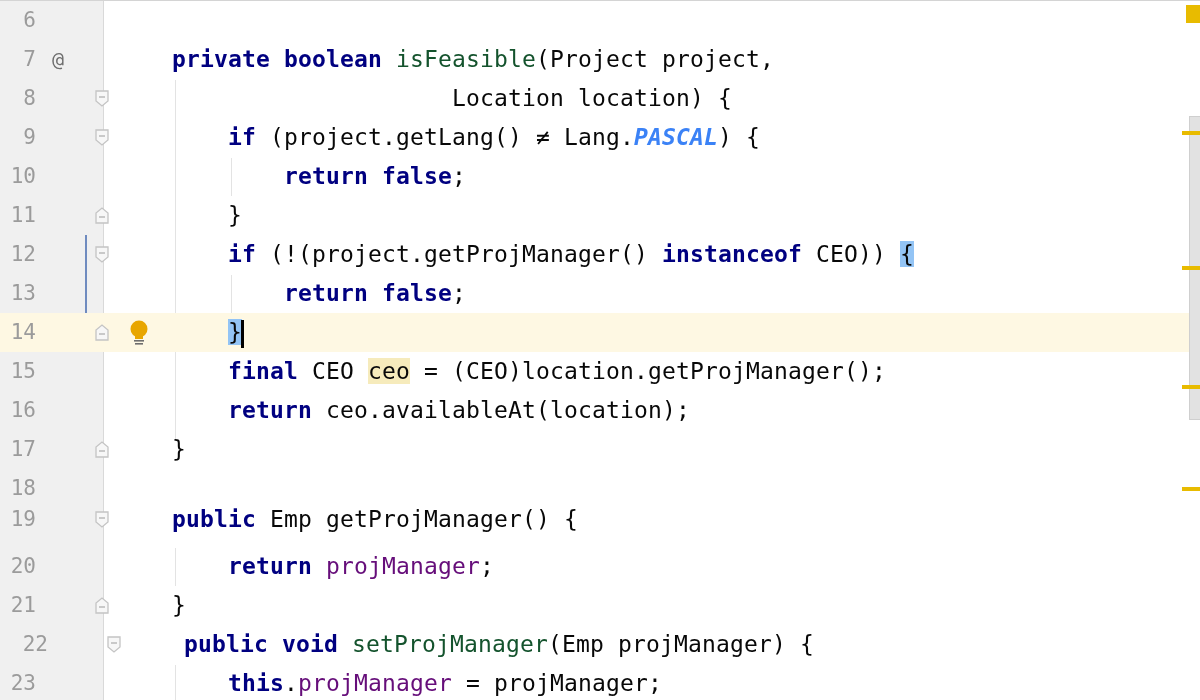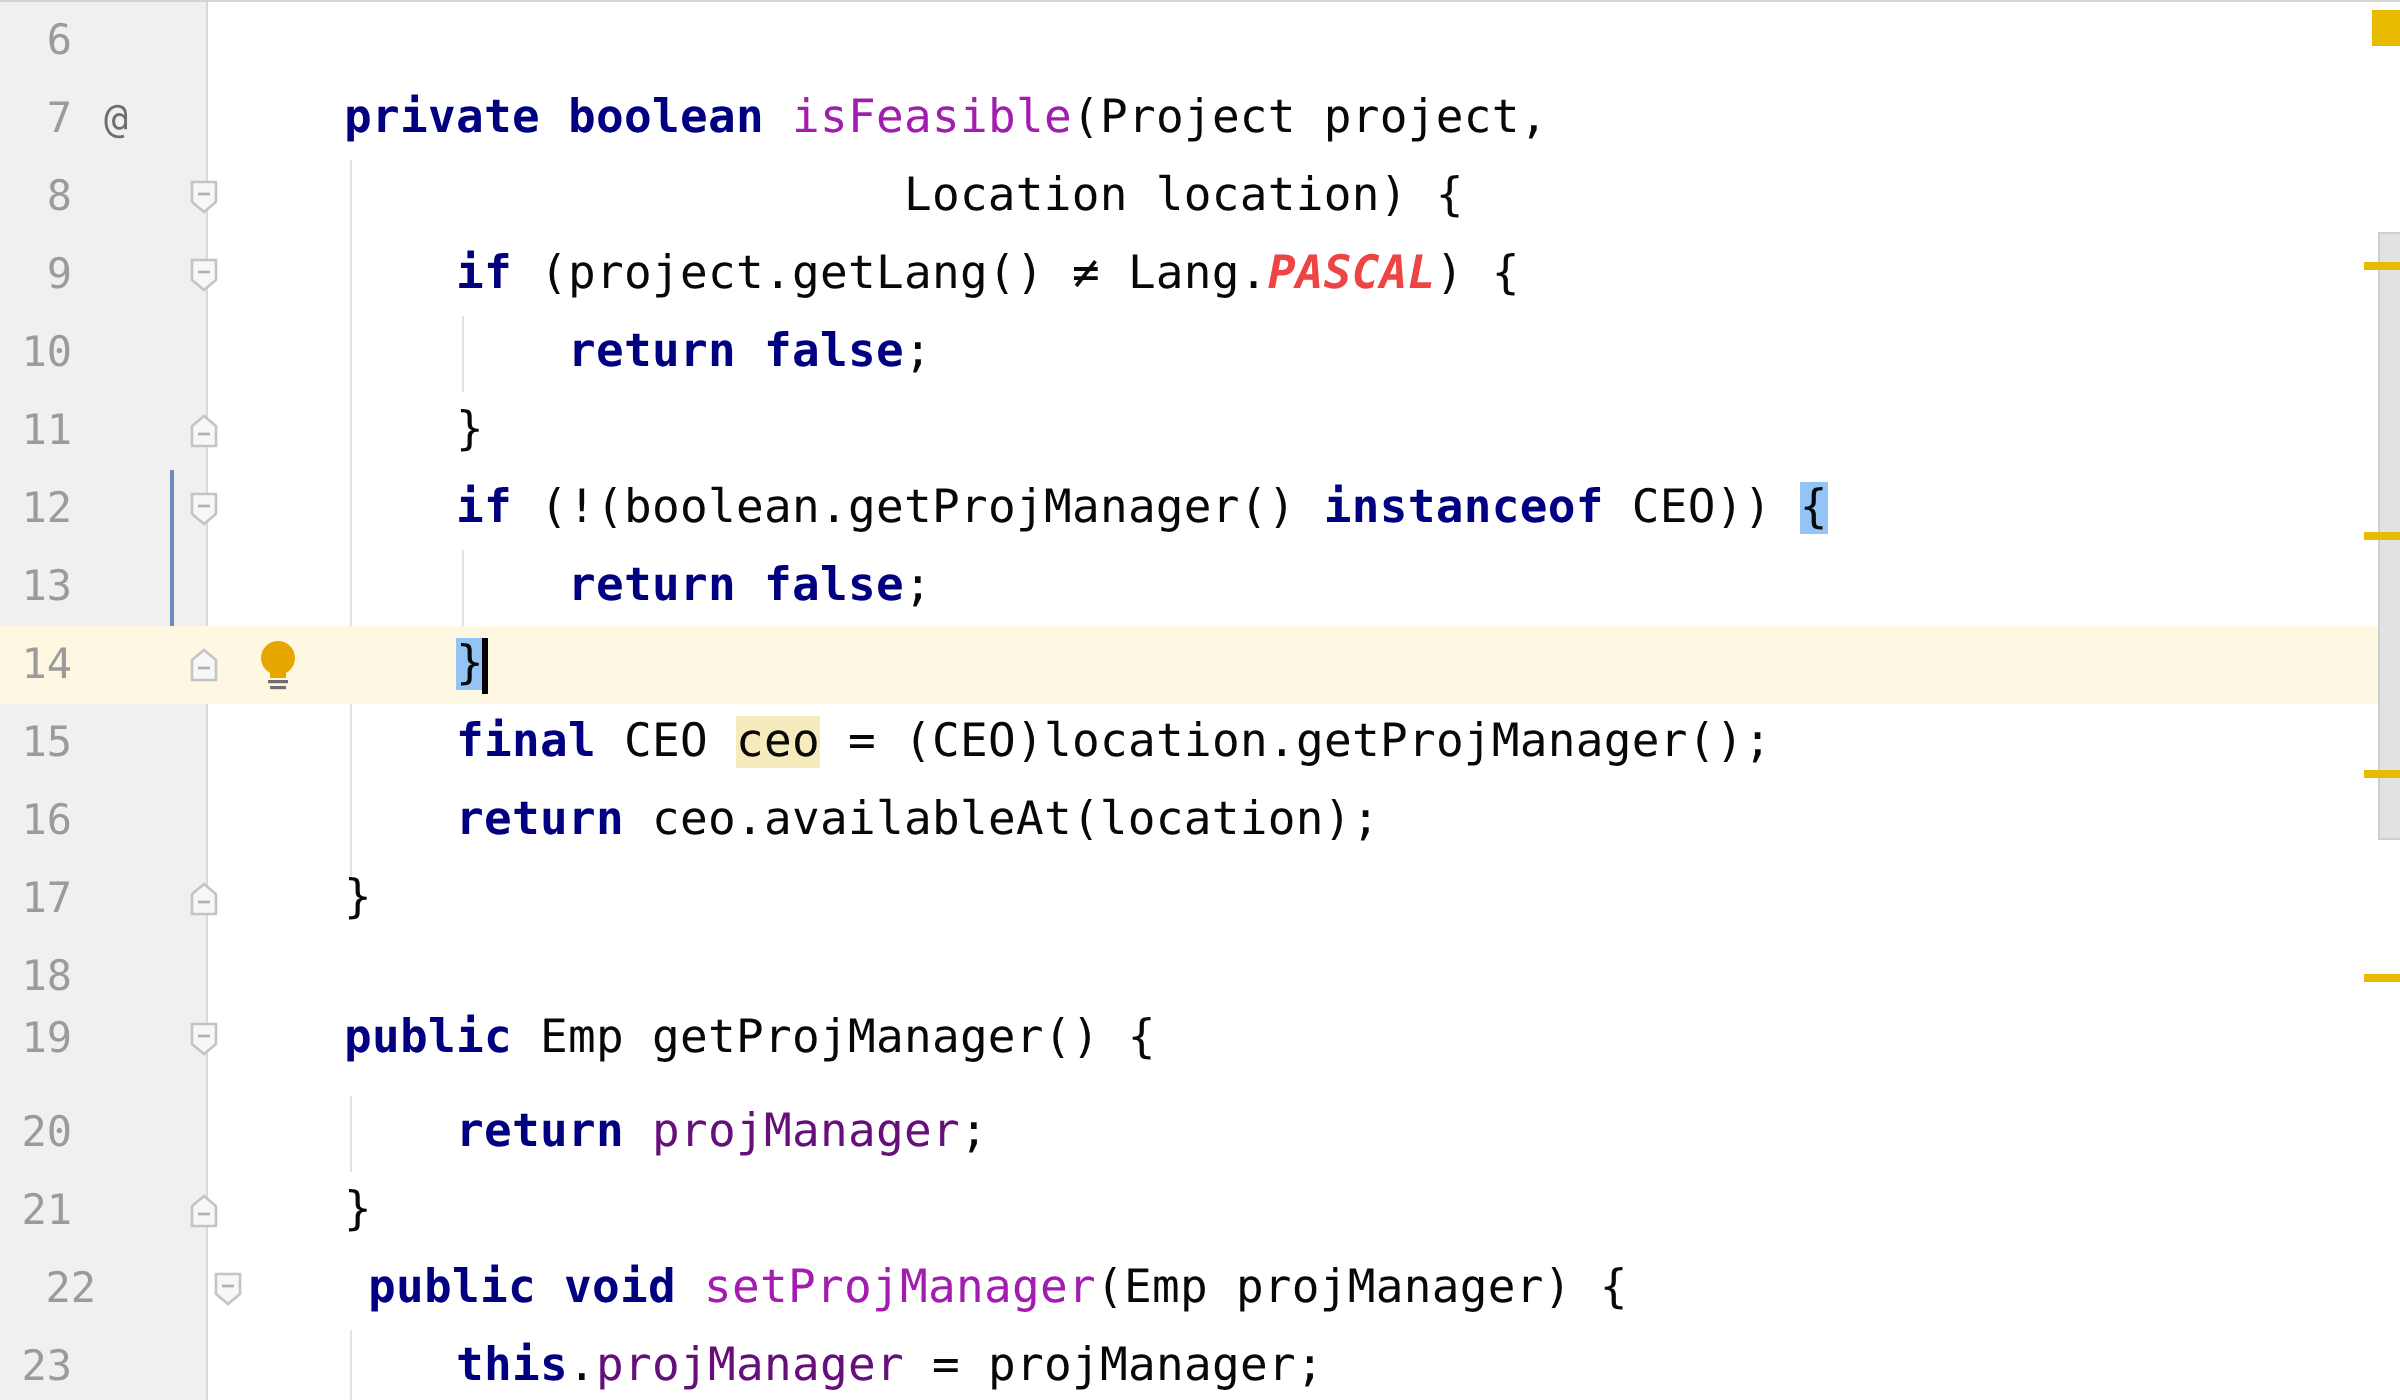--- a/index.html
+++ b/index.html
@@ -10,23 +10,23 @@
   .gutter-sep { position:absolute; left:103px; top:1px; width:1px; height:699px; background:#d9d9d9; }
   .line { position:absolute; left:0; width:1200px; height:39px; }
   .line.caret-line { background:#fef8e3; }
   .line.caret-line .gut-bg { position:absolute; left:0; top:0; width:85px; height:39px; background:#fef8e3; }
   .lnum { position:absolute; left:0; width:36px; text-align:right; font-size:21px; line-height:39px; color:#9b9b9b; }
   .annot { position:absolute; left:52px; font-size:20px; line-height:39px; color:#6e6e6e; }
   .fold { position:absolute; left:94px; width:16px; height:18px; }
   .bulb { position:absolute; left:128px; top:7px; width:22px; height:26px; }
   .code { position:absolute; left:172px; font-size:23px; line-height:39px; white-space:pre; color:#080808; letter-spacing:0.15px; }
   .kw { color:#0033b3; font-weight:bold; color:#000080; }
-  .fn-unused { color:#a21caf; }
+  .fn-unused { color:#14532d; }
   .field { color:#660e7a; }
-  .static { color:#ef4444; font-style:italic; font-weight:bold; }
+  .static { color:#3b82f6; font-style:italic; font-weight:bold; }
   .brace-hl { background:#93c4f5; }
   .ident-hl { background:#f6ebbc; }
   .caret { display:inline-block; width:3px; height:28px; background:#000; vertical-align:middle; margin-left:-1px; }
   .indent-guide { position:absolute; width:1px; background:#e3e3e3; }
   .change-bar { position:absolute; left:85px; width:2px; background:#6f8bbf; }
   .scroll-track { position:absolute; left:1189px; top:116px; width:11px; height:302px; background:#e2e2e2; border-left:1px solid #cfcfcf; border-top:1px solid #cfcfcf; border-bottom:1px solid #cfcfcf; }
   .err-top { position:absolute; left:1186px; top:5px; width:14px; height:18px; background:#e8bb00; }
   .mark { position:absolute; left:1182px; width:18px; height:4px; background:#e8bb00; }
 </style>
 </head>
@@ -85,21 +85,21 @@
 </div>
 
 <div class="change-bar" style="top:235px; height:117px;"></div>
 
 <div class="line" style="top:235px;">
   <span class="lnum">12</span>
   <svg class="fold" style="top:11px;" viewBox="0 0 16 18">
       <path d="M2 1 H14 V11 L8 16 L2 11 Z" fill="#f7f7f7" stroke="#c4c4c4" stroke-width="1.3"></path>
       <line x1="5" y1="7" x2="11" y2="7" stroke="#b0b0b0" stroke-width="1.3"></line>
     </svg>
-  <span class="code"><span>    </span><span class="kw">if</span><span> (!(boolean.getProjManager() </span><span class="kw">instanceof</span><span> CEO)) </span><span class="brace-hl">{</span></span>
+  <span class="code"><span>    </span><span class="kw">if</span><span> (!(project.getProjManager() </span><span class="kw">instanceof</span><span> CEO)) </span><span class="brace-hl">{</span></span>
 </div>
 
 <div class="line" style="top:274px;">
   <span class="lnum">13</span>
   <span class="code"><span>        </span><span class="kw">return</span><span> </span><span class="kw">false</span><span>;</span></span>
 </div>
 
 <div class="line caret-line" style="top:313px;">
   <div class="gut-bg"></div>
   <span class="lnum">14</span>

